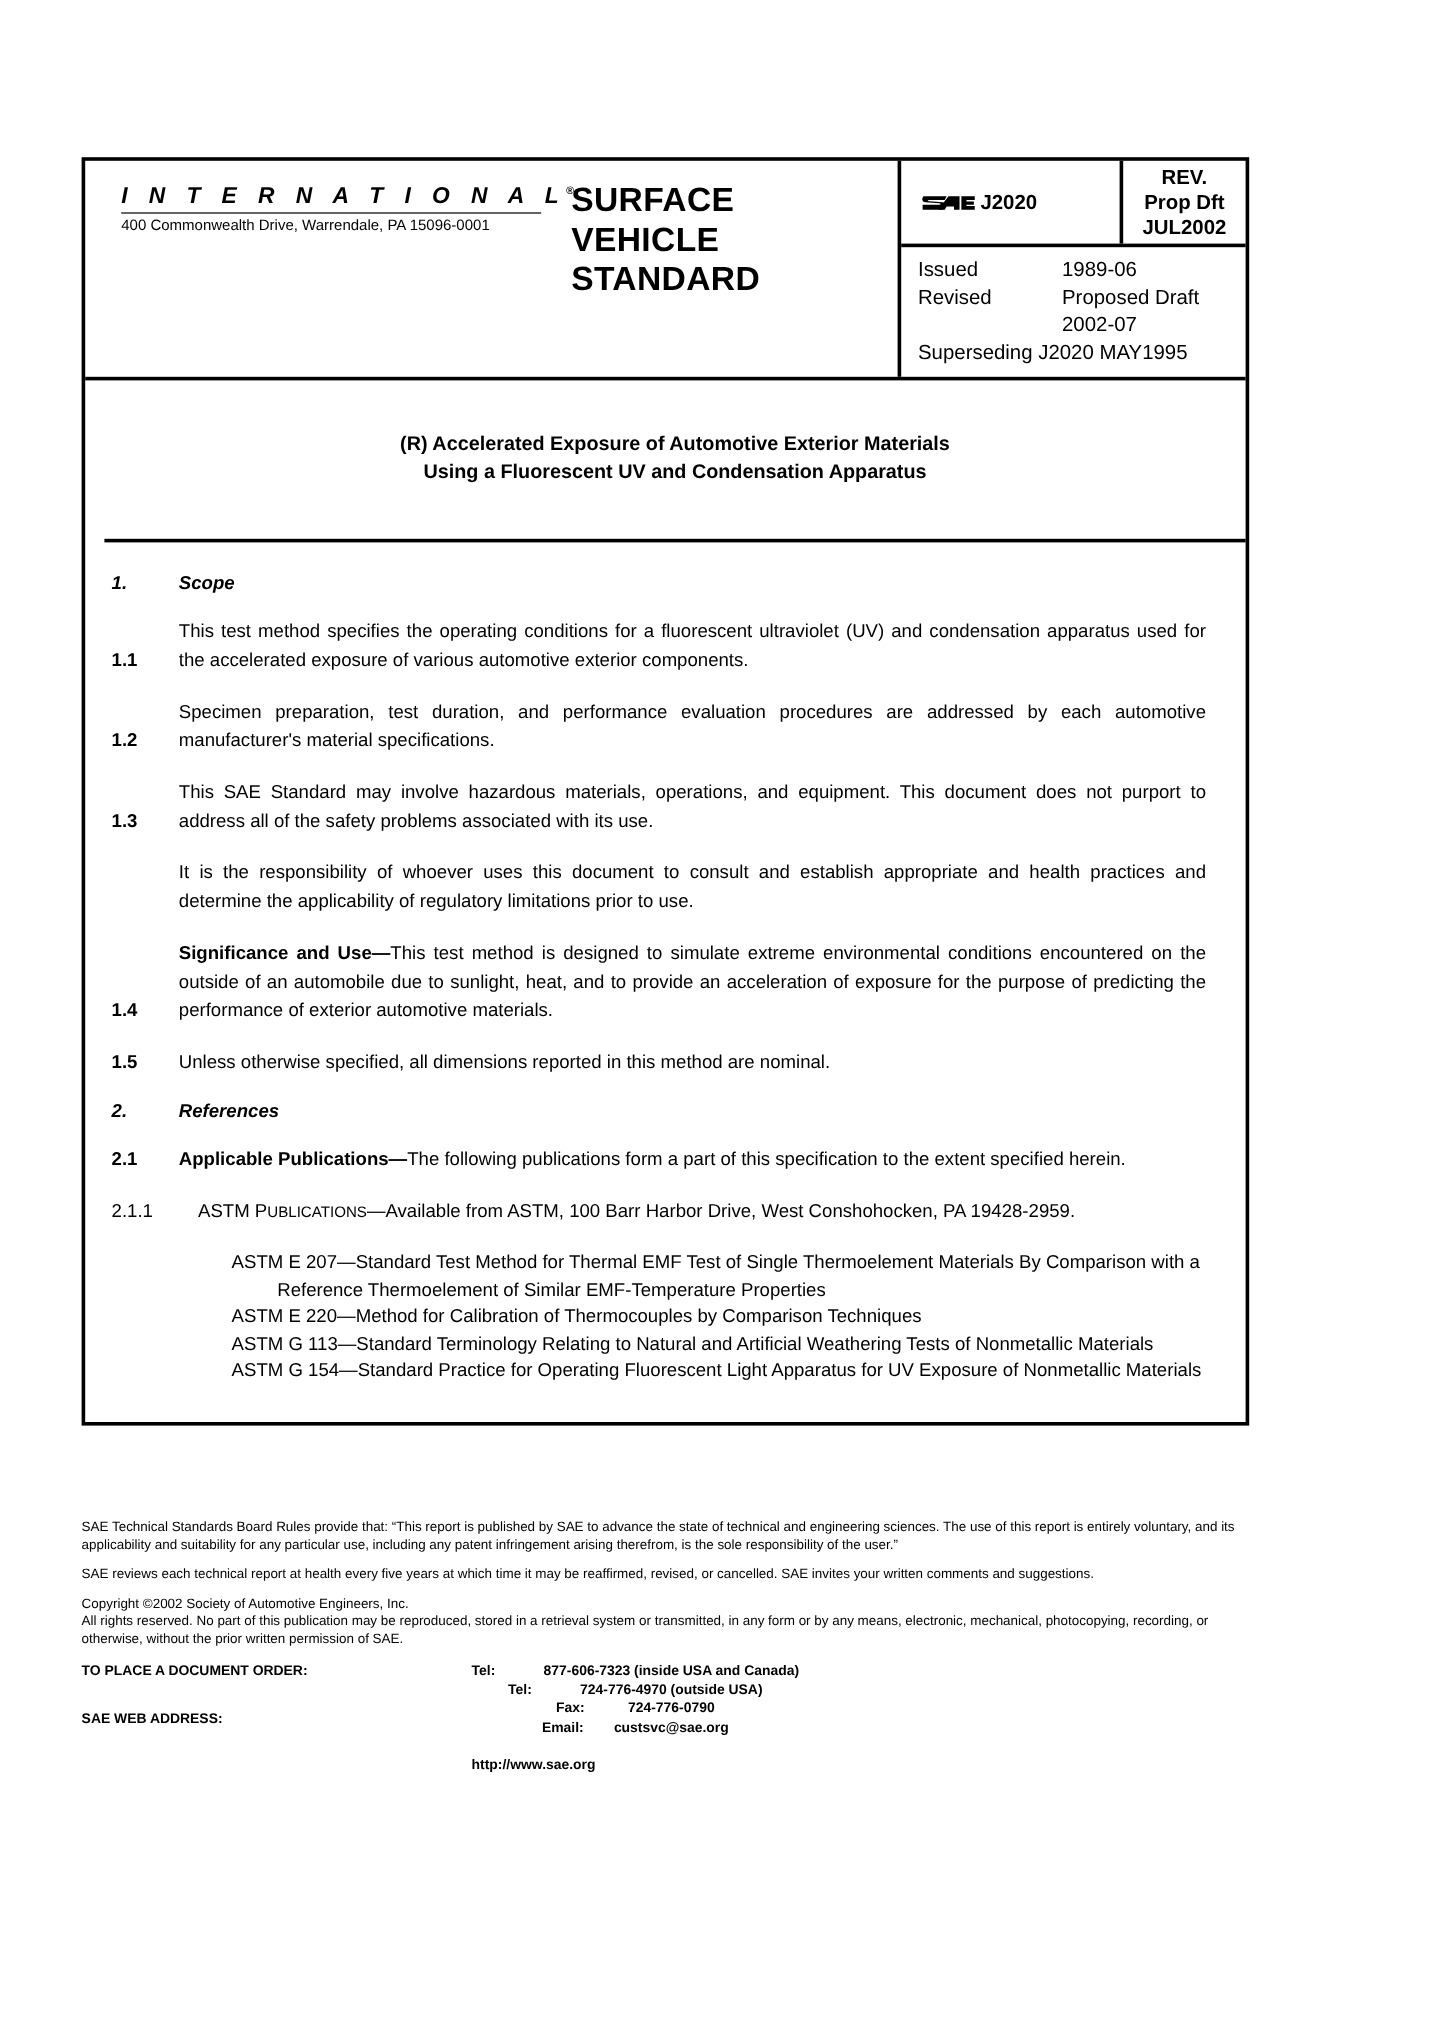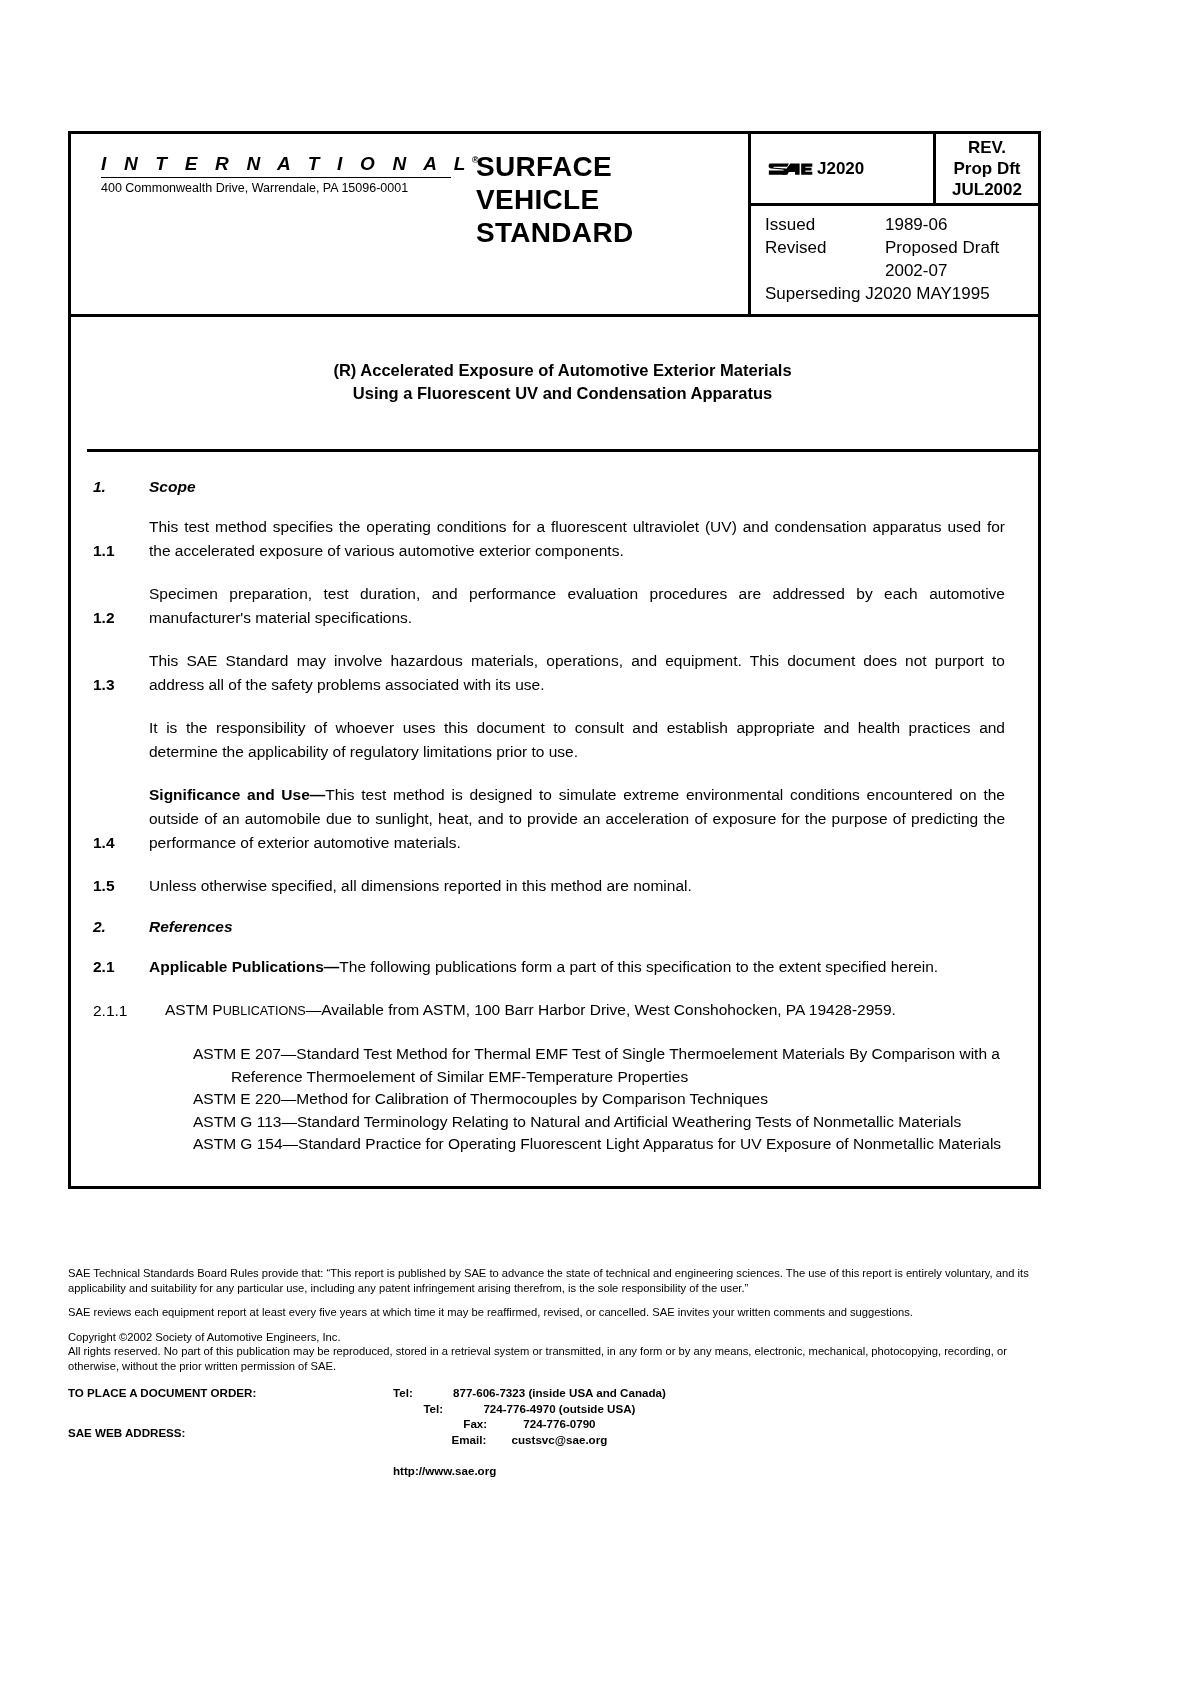--- a/index.html
+++ b/index.html
@@ -366,21 +366,21 @@
         <div class="ref-item">ASTM E 220—Method for Calibration of Thermocouples by Comparison Techniques</div>
         <div class="ref-item">ASTM G 113—Standard Terminology Relating to Natural and Artificial Weathering Tests of Nonmetallic Materials</div>
         <div class="ref-item">ASTM G 154—Standard Practice for Operating Fluorescent Light Apparatus for UV Exposure  of Nonmetallic Materials</div>
       </div>
 
     </div>
   </div>
 
   <div class="footer">
     <p>SAE Technical Standards Board Rules provide that: “This report is published by SAE to advance the state of technical and engineering sciences. The use of this report is entirely voluntary, and its applicability and suitability for any particular use, including any patent infringement arising therefrom, is the sole responsibility of the user.”</p>
-    <p>SAE reviews each equipment report at least every five years at which time it may be reaffirmed, revised, or cancelled. SAE invites your written comments and suggestions.</p>
+    <p>SAE reviews each technical report at health every five years at which time it may be reaffirmed, revised, or cancelled. SAE invites your written comments and suggestions.</p>
     <p class="tight">Copyright ©2002 Society of Automotive Engineers, Inc.</p>
     <p>All rights reserved. No part of this publication may be reproduced, stored in a retrieval system or transmitted, in any form or by any means, electronic, mechanical, photocopying, recording, or otherwise, without the prior written permission of SAE.</p>
 
     <div class="order-block">
       <div class="order-head">TO PLACE A DOCUMENT ORDER:</div>
       <div class="order-table">
         <div class="order-row">
           <span class="k">Tel:</span>
           <span>877-606-7323 (inside USA and Canada)</span>
         </div>

